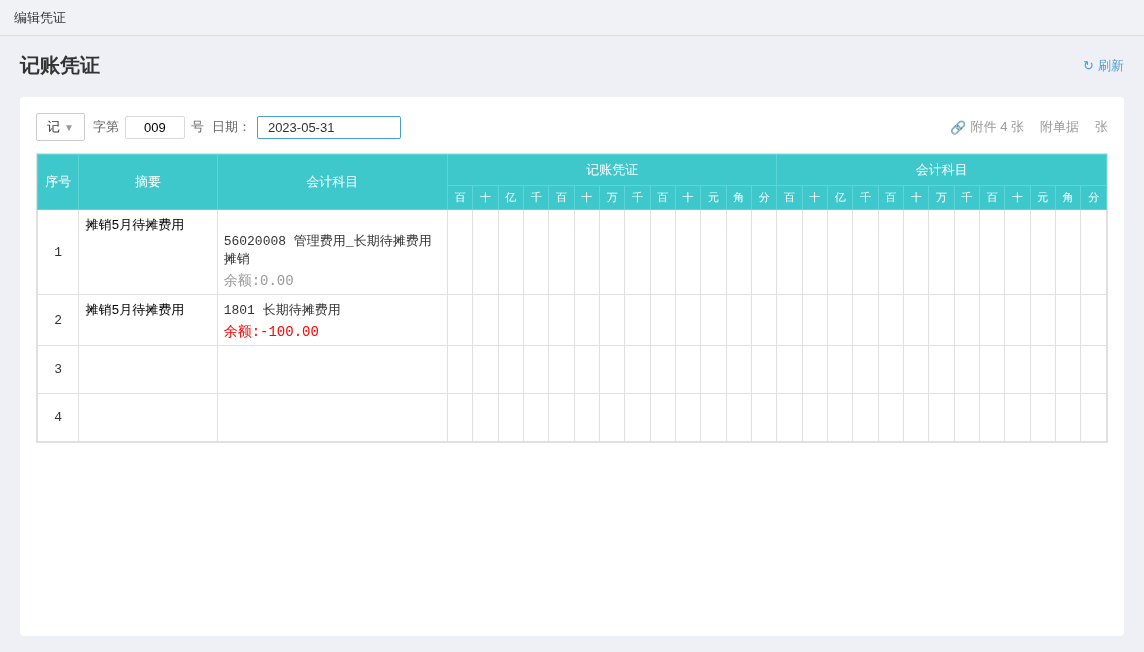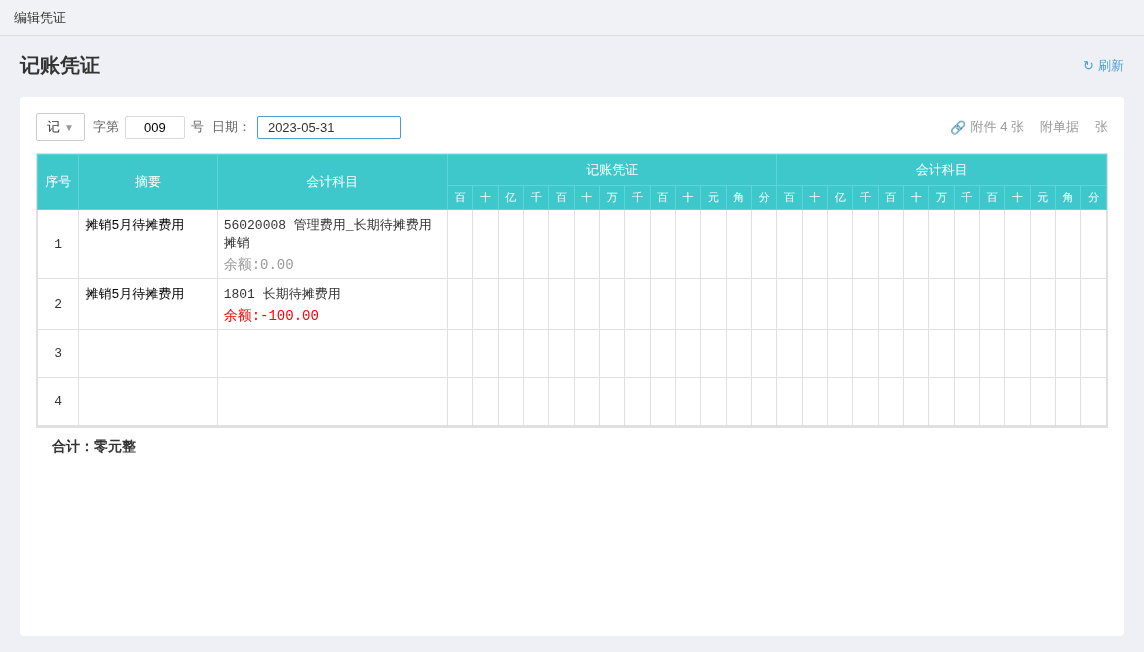--- a/index.html
+++ b/index.html
@@ -302,21 +302,21 @@
               <th>十</th>
               <th>元</th>
               <th>角</th>
               <th>分</th>
             </tr>
           </thead>
           <tbody id="table-body">
           <tr>
                 <td class="row-num">1</td>
                 <td style="vertical-align: top; padding-top: 6px;">摊销5月待摊费用</td>
-                <td style="vertical-align: top; padding-top: 6px;">
+                <td style="vertical-align: top; padding-top: 22px;">
                   <div class="account-code">56020008 管理费用_长期待摊费用摊销</div>
                   <div class="balance-text">余额:0.00</div>
                 </td>
                 <td class="digit-cell" style="text-align: center; padding: 2px;"></td>
                 <td class="digit-cell" style="text-align: center; padding: 2px;"></td>
                 <td class="digit-cell" style="text-align: center; padding: 2px;"></td>
                 <td class="digit-cell" style="text-align: center; padding: 2px;"></td>
                 <td class="digit-cell" style="text-align: center; padding: 2px;"></td>
                 <td class="digit-cell" style="text-align: center; padding: 2px;"></td>
                 <td class="digit-cell" style="text-align: center; padding: 2px;"></td>
@@ -432,19 +432,16 @@
                 <td class="digit-cell" style="text-align: center; padding: 2px;"></td>
                 <td class="digit-cell" style="text-align: center; padding: 2px;"></td>
                 <td class="digit-cell" style="text-align: center; padding: 2px;"></td>
                 <td class="digit-cell" style="text-align: center; padding: 2px;"></td>
                 <td class="digit-cell" style="text-align: center; padding: 2px;"></td>
                 <td class="digit-cell" style="text-align: center; padding: 2px;"></td>
               </tr>
             </tbody>
         </table>
       </div>
-      <div class="total-row">
-        <span>合计：零元整</span>
-      </div>
     </div>
 
   </div>
 </div>
 
 </body></html>

